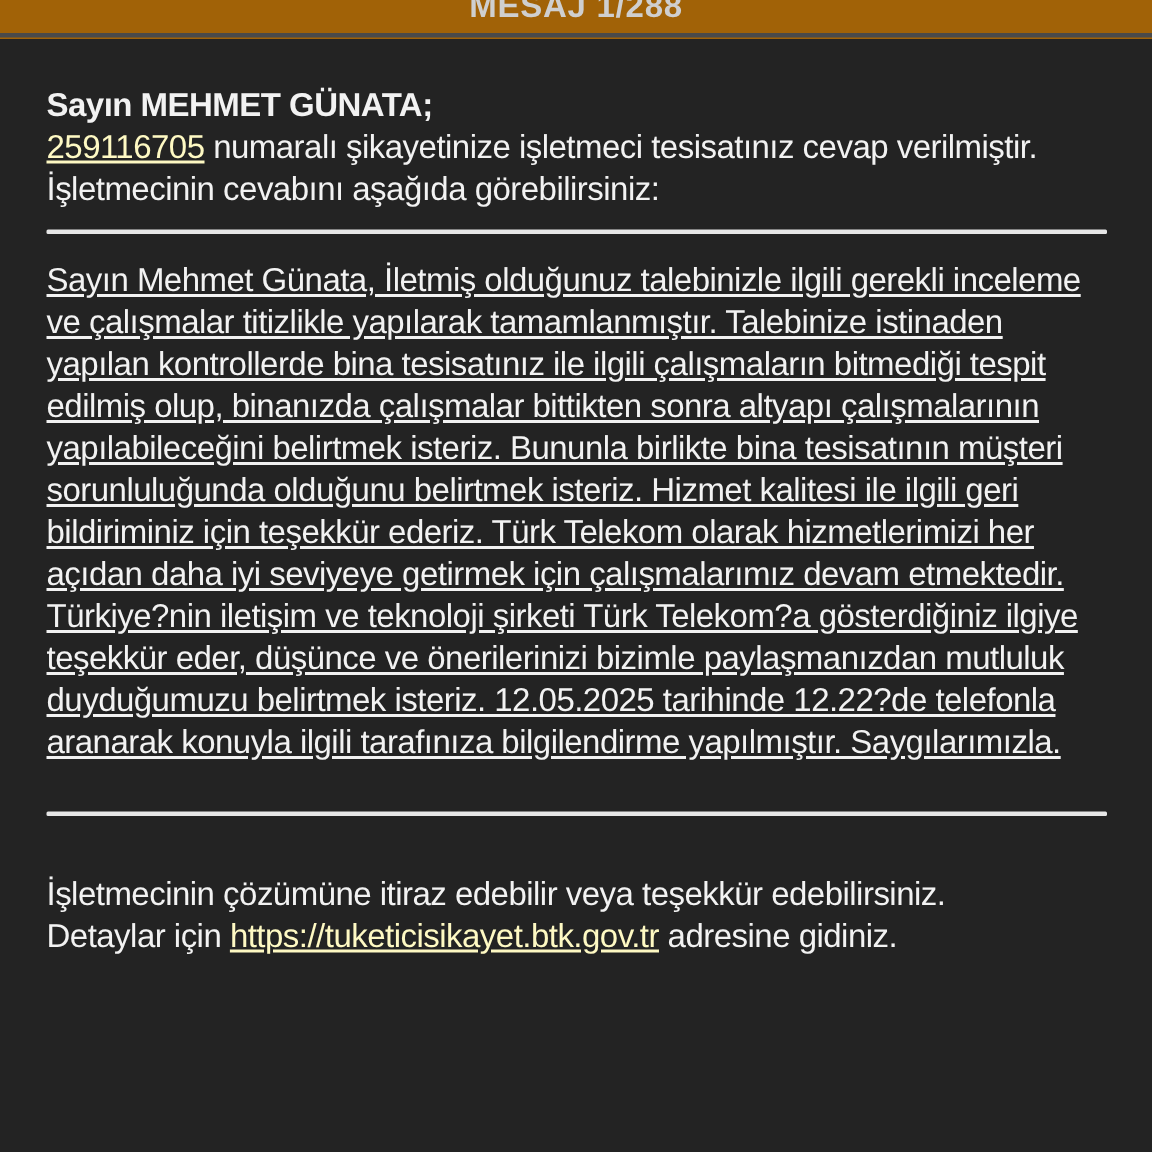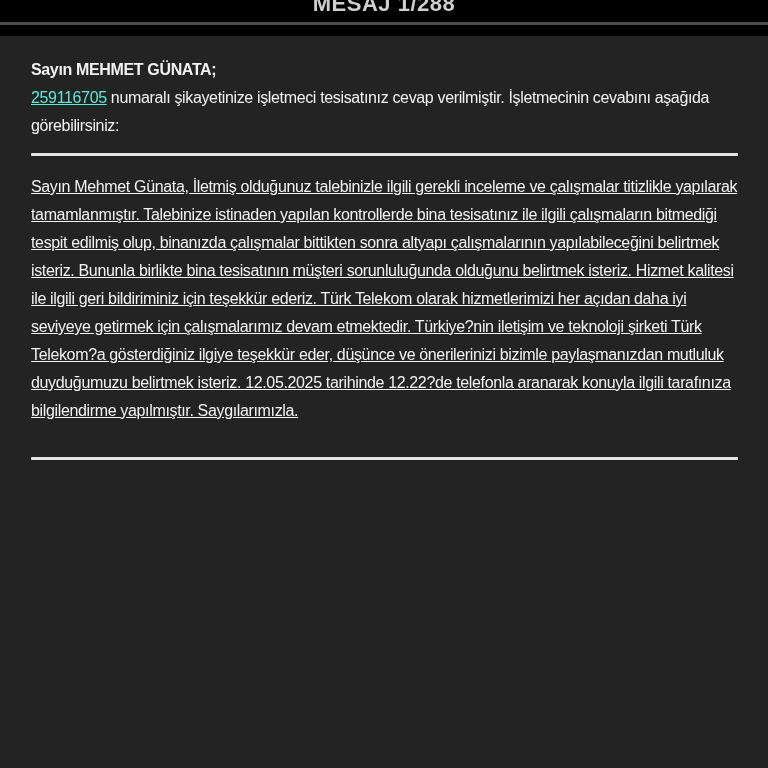--- a/index.html
+++ b/index.html
@@ -9,22 +9,22 @@
       height: 768px;
       overflow: hidden;
       background: #232323;
       font-family: "Liberation Sans", "DejaVu Sans", sans-serif;
       color: #f2f2f2;
     }
     .header {
       position: absolute;
       left: 0; top: 0;
       width: 768px;
-      height: 36px;
-      background: #000000;
+      height: 26px;
+      background: #a16207;
       overflow: hidden;
       text-decoration: underline;
     }
     .header-title {
       position: absolute;
       left: 0; right: 0;
       top: -9px;
       text-align: center;
       font-weight: bold;
       font-size: 22px;
@@ -36,31 +36,31 @@
       left: 0; top: 22px;
       width: 768px;
       height: 3px;
       background: #4a4a4a;
     }
     .content {
       position: absolute;
       left: 31px;
       top: 56px;
       width: 710px;
-      font-size: 16px;
+      font-size: 22px;
       line-height: 28px;
       letter-spacing: -0.35px;
     }
     .greeting {
       font-weight: bold;
       margin: 0;
     }
     .intro { margin: 0; }
     .link {
-      color: #5eead4;
+      color: #fef9c3;
       text-decoration: underline;
       cursor: pointer;
     }
     .divider {
       height: 3px;
       background: #e6e6e6;
       width: 707px;
       border-radius: 1px;
     }
     .divider.top { margin-top: 13px; margin-bottom: 17px; }
@@ -75,13 +75,17 @@
   <div class="header-title">MESAJ 1/288</div>
 </div>
 <div class="header-divider"></div>
 
 <div class="content">
   <p class="greeting">Sayın MEHMET GÜNATA;</p>
   <p class="intro"><span class="link">259116705</span><span> numaralı şikayetinize işletmeci tesisatınız cevap verilmiştir. İşletmecinin cevabını aşağıda görebilirsiniz:</span></p>
   <div class="divider top"></div>
   <p class="body-text">Sayın Mehmet Günata, İletmiş olduğunuz talebinizle ilgili gerekli inceleme ve çalışmalar titizlikle yapılarak tamamlanmıştır. Talebinize istinaden yapılan kontrollerde bina tesisatınız ile ilgili çalışmaların bitmediği tespit edilmiş olup, binanızda çalışmalar bittikten sonra altyapı çalışmalarının yapılabileceğini belirtmek isteriz. Bununla birlikte bina tesisatının müşteri sorunluluğunda olduğunu belirtmek isteriz. Hizmet kalitesi ile ilgili geri bildiriminiz için teşekkür ederiz. Türk Telekom olarak hizmetlerimizi her açıdan daha iyi seviyeye getirmek için çalışmalarımız devam etmektedir. Türkiye?nin iletişim ve teknoloji şirketi Türk Telekom?a gösterdiğiniz ilgiye teşekkür eder, düşünce ve önerilerinizi bizimle paylaşmanızdan mutluluk duyduğumuzu belirtmek isteriz. 12.05.2025 tarihinde 12.22?de telefonla aranarak konuyla ilgili tarafınıza bilgilendirme yapılmıştır. Saygılarımızla.</p>
   <div class="divider bottom"></div>
+  <p class="footer">
+    <span>İşletmecinin çözümüne itiraz edebilir veya teşekkür edebilirsiniz.</span><br>
+    <span>Detaylar için </span><span class="link">https://tuketicisikayet.btk.gov.tr</span><span> adresine gidiniz.</span>
+  </p>
 </div>
 
 </body></html>

